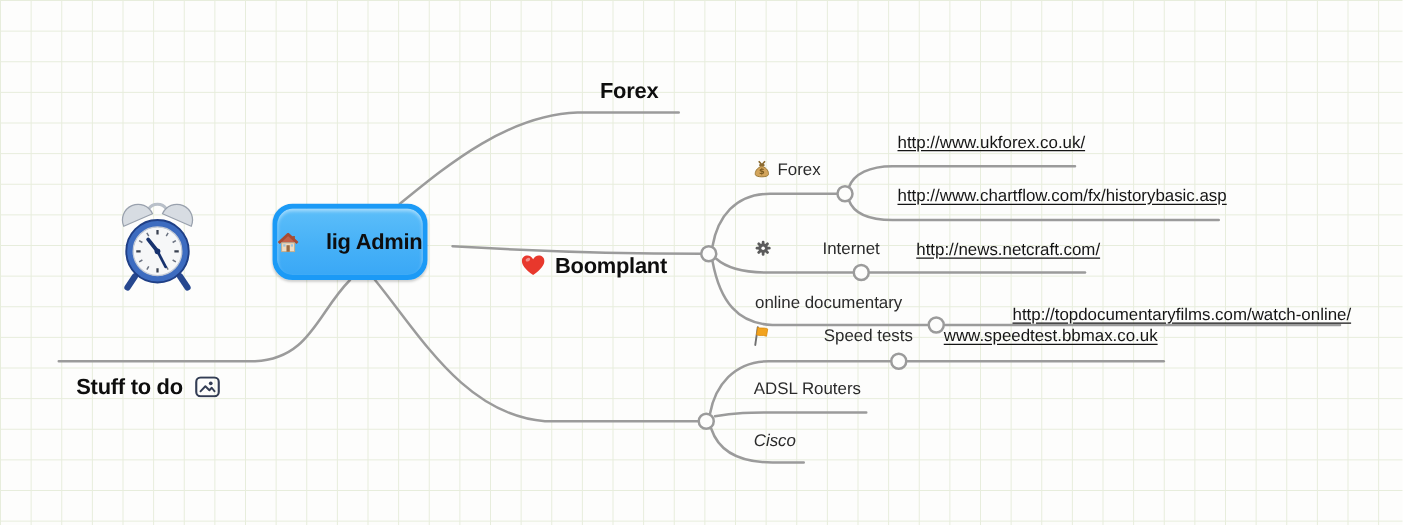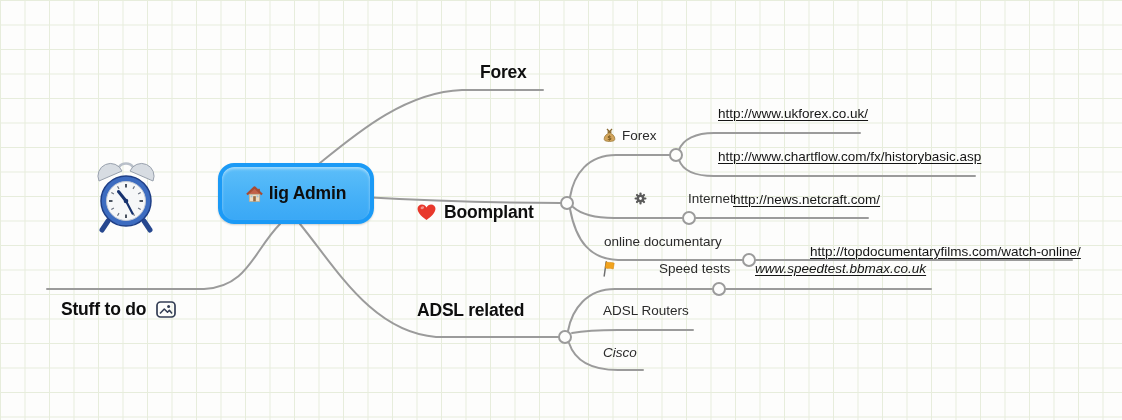--- a/index.html
+++ b/index.html
@@ -13,25 +13,25 @@
     background-size:24.5px 24.5px;
   }
   #wires{position:absolute;left:0;top:0;width:1122px;height:420px;}
   .lbl{position:absolute;white-space:nowrap;display:flex;align-items:center;}
   .topic-main{font-size:17.5px;font-weight:700;color:#0e0e0e;letter-spacing:-0.2px;}
   .topic-child{font-size:13.5px;font-weight:400;color:#2b2b2b;}
   .hyperlink{font-size:13.5px;color:#151515;text-decoration:underline;text-underline-offset:2px;cursor:pointer;}
   .gap6{gap:6px;}.gap8{gap:8px;}.gap10{gap:10px;}
   .icon{display:inline-block;line-height:0;}
   #root-node{
-    position:absolute;left:218px;top:163px;width:156px;height:61px;
+    position:absolute;left:218px;top:163px;width:124px;height:61px;
     box-sizing:border-box;border:4px solid #1b9af6;border-radius:16px;
     background:linear-gradient(180deg,#5cbef9 0%,#45b0f7 60%,#3aa8f6 100%);
     box-shadow:inset 0 2px 3px rgba(255,255,255,.45), 0 1px 2px rgba(0,0,0,.18);
-    display:flex;align-items:center;justify-content:center;gap:6px;cursor:pointer;
+    display:flex;align-items:center;justify-content:space-between;gap:6px;cursor:pointer;
   }
   #root-node .topic-main{font-size:17.5px;}
   .wire{stroke:#9b9b9b;stroke-width:2;fill:none;stroke-linecap:round;}
   .junction{fill:#fdfdfc;stroke:#9b9b9b;stroke-width:2;cursor:pointer;}
 </style>
 </head>
 <body>
 
 <div id="canvas">
 
@@ -112,23 +112,20 @@
   <div class="lbl gap8" style="left:417px;top:166px;margin-top:36px;">
     <span class="icon">
       <svg width="19" height="17" viewBox="0 0 20 18">
         <path d="M10 17 C3 12 0.5 8 0.5 5 C0.5 2.2 2.7 0.5 5.2 0.5 C7.2 0.5 9 1.8 10 3.6 C11 1.8 12.8 0.5 14.8 0.5 C17.3 0.5 19.5 2.2 19.5 5 C19.5 8 17 12 10 17 Z" fill="#e8382c"></path>
         <ellipse cx="5.6" cy="4" rx="2" ry="1.4" fill="#ffffff" opacity="0.45" transform="rotate(-25 5.6 4)"></ellipse>
       </svg>
     </span>
     <span class="topic-main">Boomplant</span>
   </div>
 
-  <div class="lbl" style="left:417px;top:300px;">
-    <span class="topic-main">ADSL related</span>
-  </div>
 
   <div class="lbl gap10" style="left:61px;top:251px;margin-top:48px;">
     <span class="topic-main">Stuff to do</span>
     <span class="icon">
       <svg width="20" height="17" viewBox="0 0 20 17">
         <rect x="1" y="1" width="18" height="15" rx="3.5" stroke="#333d54" stroke-width="1.7" fill="none"></rect>
         <circle cx="12.6" cy="5.6" r="1.5" fill="#333d54"></circle>
         <path d="M4 12.5 L8.3 8 L11.5 11.2 L13.4 9.2 L16 12.5" stroke="#333d54" stroke-width="1.5" fill="none" stroke-linejoin="round"></path>
       </svg>
     </span>
@@ -139,21 +136,21 @@
       <svg width="13" height="15" viewBox="0 0 13 15">
         <path d="M4 1 L6.5 3.8 L9 1" stroke="#8a6a30" stroke-width="1.3" fill="none"></path>
         <rect x="4.3" y="3.2" width="4.4" height="1.7" rx="0.8" fill="#8a6a30"></rect>
         <path d="M6.5 4.8 C2.2 6.5 0.8 9.5 1.3 11.8 C1.8 14 11.2 14 11.7 11.8 C12.2 9.5 10.8 6.5 6.5 4.8 Z" fill="#d3a55c" stroke="#9c7a38" stroke-width="0.8"></path>
         <text x="6.5" y="11.6" text-anchor="middle" font-size="6.5" font-weight="bold" fill="#7c5b20" font-family="DejaVu Sans, sans-serif">$</text>
       </svg>
     </span>
     <span class="topic-child">Forex</span>
   </div>
 
-  <div class="lbl gap6" style="left:634px;top:191px;gap:41px;">
+  <div class="lbl gap6" style="left:604px;top:191px;gap:41px;">
     <span class="icon">
       <svg width="13" height="13" viewBox="0 0 13 13">
         <g fill="#5b5b5b">
           <rect x="5.4" y="0.5" width="2.2" height="12" rx="1"></rect>
           <rect x="5.4" y="0.5" width="2.2" height="12" rx="1" transform="rotate(45 6.5 6.5)"></rect>
           <rect x="5.4" y="0.5" width="2.2" height="12" rx="1" transform="rotate(90 6.5 6.5)"></rect>
           <rect x="5.4" y="0.5" width="2.2" height="12" rx="1" transform="rotate(135 6.5 6.5)"></rect>
           <circle cx="6.5" cy="6.5" r="3.8"></circle>
         </g>
         <circle cx="6.5" cy="6.5" r="1.4" fill="#fdfdfc"></circle>
@@ -189,17 +186,17 @@
   </div>
   <div class="lbl" style="left:718px;top:149px;">
     <span class="hyperlink">http://www.chartflow.com/fx/historybasic.asp</span>
   </div>
   <div class="lbl" style="left:733px;top:192px;">
     <span class="hyperlink">http://news.netcraft.com/</span>
   </div>
   <div class="lbl" style="left:810px;top:233px;margin-top:11px;">
     <span class="hyperlink">http://topdocumentaryfilms.com/watch-online/</span>
   </div>
-  <div class="lbl" style="left:755px;top:261px;font-style:italic;">
+  <div class="lbl" style="left:755px;top:261px;">
     <span class="hyperlink">www.speedtest.bbmax.co.uk</span>
   </div>
 
 </div>
 
 </body></html>

